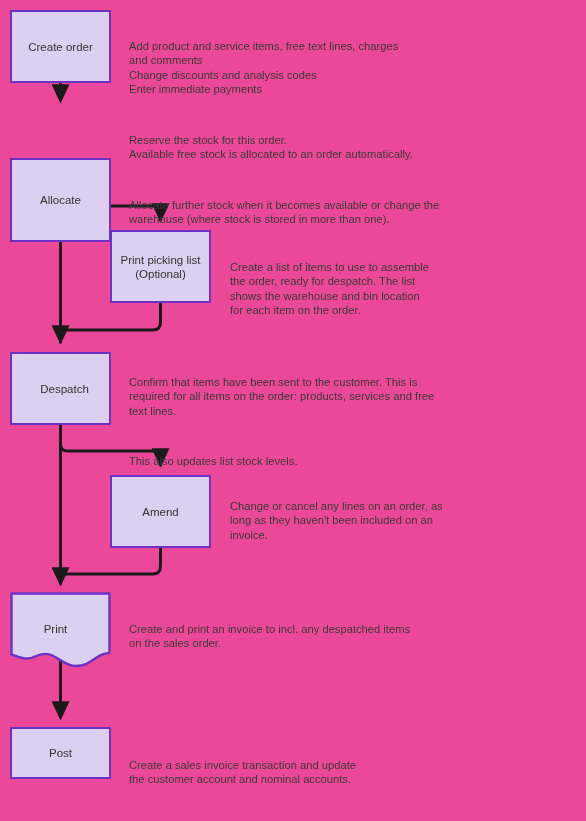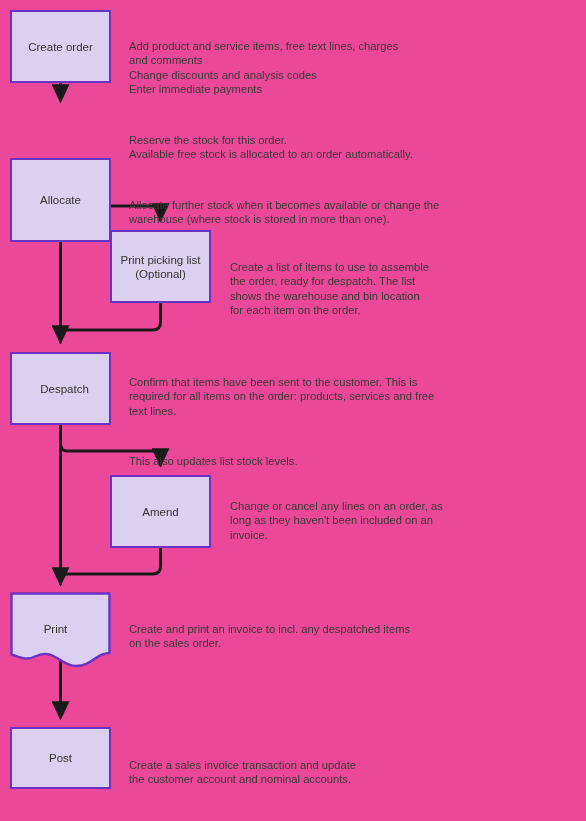--- a/index.html
+++ b/index.html
@@ -141,21 +141,21 @@
     <span class="node-label">Amend</span>
   </div>
 
   <div class="doc-node" style="left:10px; top:592px; width:91px; height:82px;">
     <svg width="101" height="82" viewBox="0 0 101 82">
       <path d="M1.5,1.5 L99.5,1.5 L99.5,61 C86,61 82,74 66,74 C50,74 44,55 25,64.5 C16,69 10,65 1.5,62.5 Z" fill="#dcd0f0" stroke="#6b32c4" stroke-width="2.4" stroke-linejoin="round"></path>
     </svg>
     <span class="doc-label" style="top:30px;">Print</span>
   </div>
 
-  <div class="node" style="left:10px; top:727px; width:101px; height:62px;">
+  <div class="node" style="left:10px; top:727px; width:101px; height:52px;">
     <span class="node-label">Post</span>
   </div>
 
   <div class="desc" style="left:121px; top:17px; width:440px;">
     <p>Add product and service items, free text lines, charges
 and comments
 Change discounts and analysis codes
 Enter immediate payments</p>
   </div>
 

